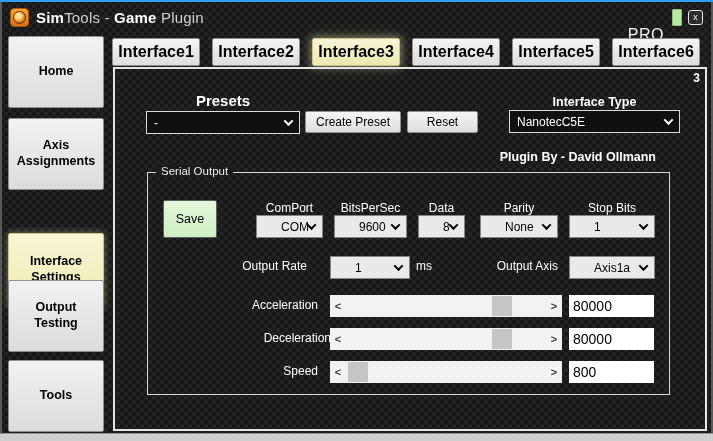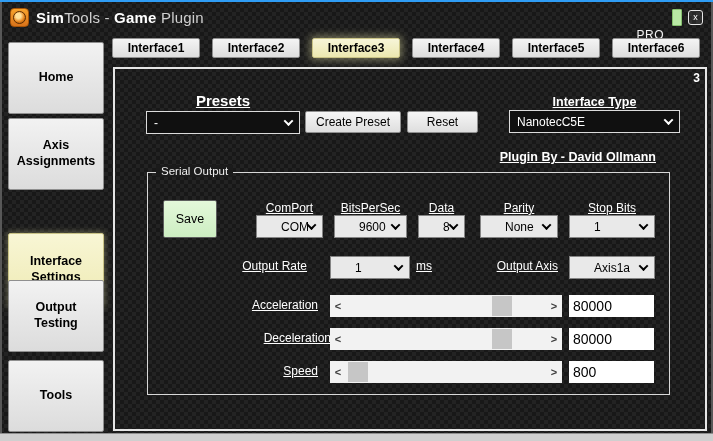--- a/index.html
+++ b/index.html
@@ -18,43 +18,43 @@
   .bottomstrip{position:absolute;left:0;bottom:0;width:713px;height:8px;background:#cfcfcf;border-top:1px solid #8f8f8f;}
 
   
   .titlebar{position:absolute;left:0;top:2px;width:713px;height:30px;display:flex;align-items:center;padding:0 10px;}
   .logo{width:19px;height:19px;border-radius:4px;border:1px solid #a65408;
         background:linear-gradient(#f7a32d,#d9731a);display:flex;align-items:center;justify-content:center;flex:0 0 auto;}
   .logo-inner{width:13px;height:13px;border-radius:50%;background:radial-gradient(circle at 40% 35%,#ffe09a 0 25%,#e8861e 60%,#7a3c05 100%);border:1px solid #5c2d03;}
   .title{margin-left:7px;font-size:15px;color:#cfcfcf;letter-spacing:.2px;}
   .title b{color:#ffffff;}
   .title span,.title b{white-space:pre;margin-top:32px;}
-  .pro{margin-left:auto;color:#f2f2f2;font-size:12px;letter-spacing:.5px;margin-top:36px;}
+  .pro{margin-left:auto;color:#f2f2f2;font-size:16px;letter-spacing:.5px;margin-top:36px;}
   .minbtn{width:10px;height:17px;margin-left:8px;background:#b9e9a5;border:1px solid #85c06e;border-radius:1px;cursor:pointer;}
   .closebtn{width:15px;height:15px;margin-left:6px;border:1px solid #e6e6e6;border-radius:3px;color:#fff;
             font-size:9px;line-height:13px;text-align:center;background:rgba(255,255,255,.07);cursor:pointer;}
 
   
-  .tab{position:absolute;top:38px;width:88px;height:20px;background:linear-gradient(#f4f4f4,#dedede);
-       border:1px solid #8f8f8f;border-radius:2px;color:#000;font-weight:bold;font-size:12px;
+  .tab{position:absolute;top:38px;width:88px;height:28px;background:linear-gradient(#f4f4f4,#dedede);
+       border:1px solid #8f8f8f;border-radius:2px;color:#000;font-weight:bold;font-size:16px;
        display:flex;align-items:center;justify-content:center;cursor:pointer;}
   .tab.active{background:linear-gradient(#f7f5d8,#ecE8b0);background:linear-gradient(#f7f5d8,#ece8b0);
        border-color:#c9c386;box-shadow:0 0 8px 2px rgba(238,234,170,.45);}
 
   
   .side-btn{position:absolute;left:8px;width:96px;background:linear-gradient(#f2f2f2,#dcdcdc);
        border:1px solid #8f8f8f;border-radius:2px;color:#000;font-weight:bold;font-size:12.5px;
        display:flex;align-items:center;justify-content:center;text-align:center;padding:0 10px;line-height:1.25;cursor:pointer;}
   .side-btn.active{background:linear-gradient(#f8f6d5,#eeeab2);border-color:#c9c386;box-shadow:0 0 6px 1px rgba(238,234,170,.35);margin-top:35px;}
 
   
   .panel-frame{position:absolute;left:113px;top:67px;width:594px;height:364px;border:2px solid #e5e5e5;}
   .corner-num{position:absolute;left:682px;top:71px;width:18px;text-align:right;color:#fff;font-weight:bold;font-size:12px;}
 
-  .wlabel{position:absolute;color:#fff;font-size:12px;text-decoration:underline;}
+  .wlabel{position:absolute;color:#fff;font-size:12px;}
   .wlabel.b{font-weight:bold;}
   .center{text-align:center;}
   .right{text-align:right;}
 
   
   .btn{position:absolute;height:22px;background:linear-gradient(#f6f6f6,#dedede);border:1px solid #8f8f8f;border-radius:2px;
        color:#000;font-size:12px;display:flex;align-items:center;justify-content:center;cursor:pointer;}
   .btn.save{height:38px;background:linear-gradient(#e4f8da,#cdeec2);border:1px solid #5d5d5d;border-radius:2px;font-size:12.5px;}
 
   
@@ -95,21 +95,21 @@
     <span class="closebtn">x</span>
   </div>
 
   <div class="tab" style="left:112px">Interface1</div>
   <div class="tab" style="left:212px">Interface2</div>
   <div class="tab active" style="left:312px">Interface3</div>
   <div class="tab" style="left:412px">Interface4</div>
   <div class="tab" style="left:512px">Interface5</div>
   <div class="tab" style="left:612px">Interface6</div>
 
-  <div class="side-btn" style="top:42px;height:72px">Home</div>
+  <div class="side-btn" style="top:36px;height:72px">Home</div>
   <div class="side-btn" style="top:118px;height:72px">Axis Assignments</div>
   <div class="side-btn active" style="top:198px;height:74px">Interface Settings</div>
   <div class="side-btn" style="top:280px;height:72px">Output Testing</div>
   <div class="side-btn" style="top:360px;height:72px">Tools</div>
 
   <div class="panel-frame"></div>
   <div class="corner-num">3</div>
 
   <div class="wlabel b center" style="left:146px;top:92px;width:154px;font-size:15px;">Presets</div>
   <div class="dd dark" style="left:146px;top:111px;width:154px;">

